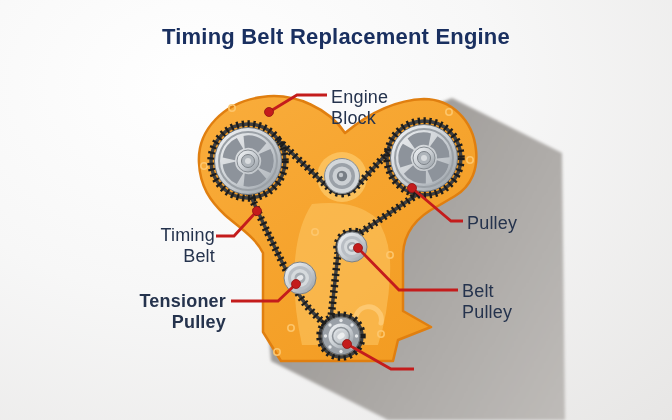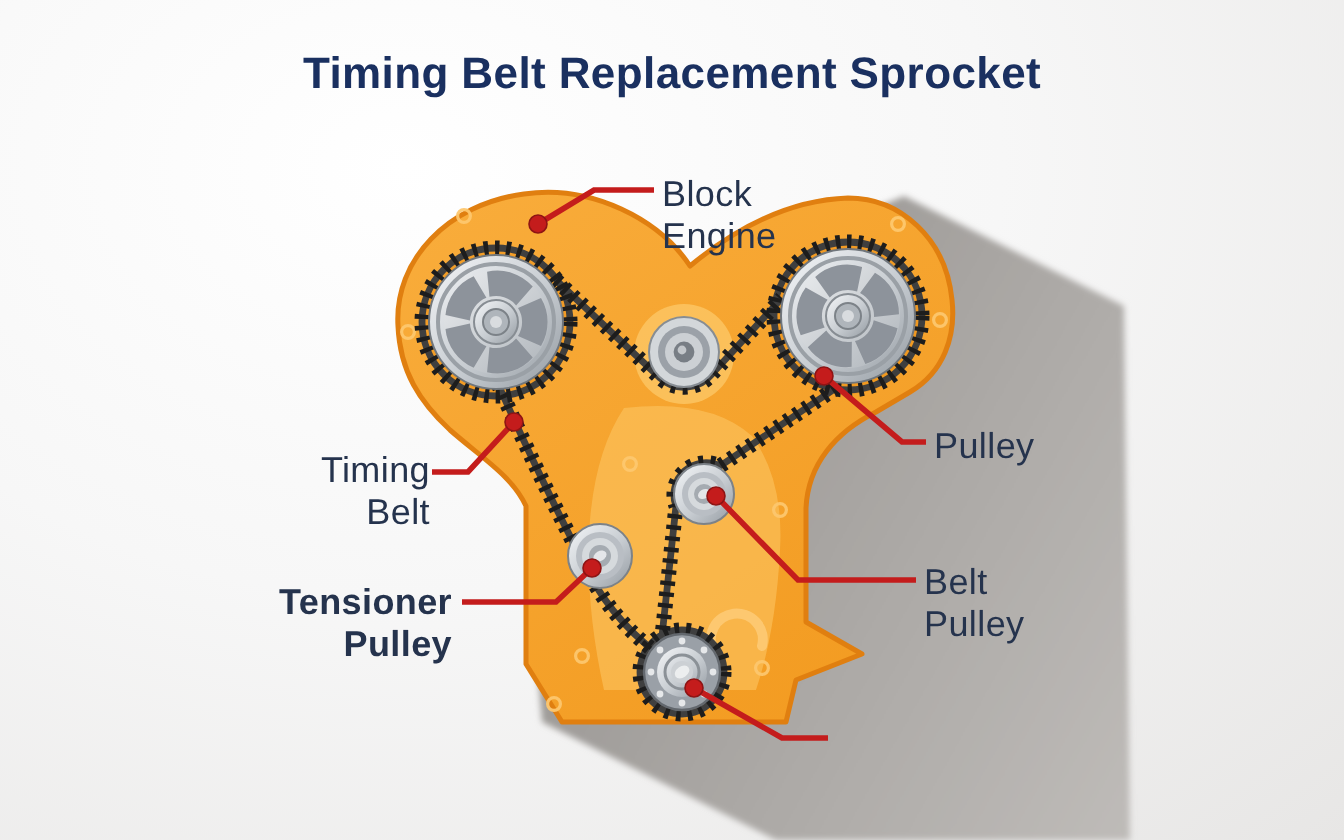--- a/index.html
+++ b/index.html
@@ -199,25 +199,25 @@
   <g fill="#c41c1c" stroke="#8e1414" stroke-width="0.8">
     <circle cx="269" cy="112" r="4.5"></circle>
     <circle cx="412" cy="188" r="4.5"></circle>
     <circle cx="257" cy="211" r="4.5"></circle>
     <circle cx="296" cy="284" r="4.5"></circle>
     <circle cx="358" cy="248" r="4.5"></circle>
     <circle cx="347" cy="344" r="4.5"></circle>
   </g>
 </svg>
 
-<div class="page-title">Timing Belt Replacement Sprocket</div>
+<div class="page-title">Timing Belt Replacement Engine</div>
 
 <div class="callout-label lbl-engine">
+  <span>Engine</span>
   <span>Block</span>
-  <span>Engine</span>
 </div>
 <div class="callout-label lbl-camshaft">
   <span>Pulley</span>
 </div>
 <div class="callout-label align-right lbl-timing">
   <span>Timing</span>
   <span>Belt</span>
 </div>
 <div class="callout-label align-right lbl-tensioner">
   <span>Tensioner</span>

